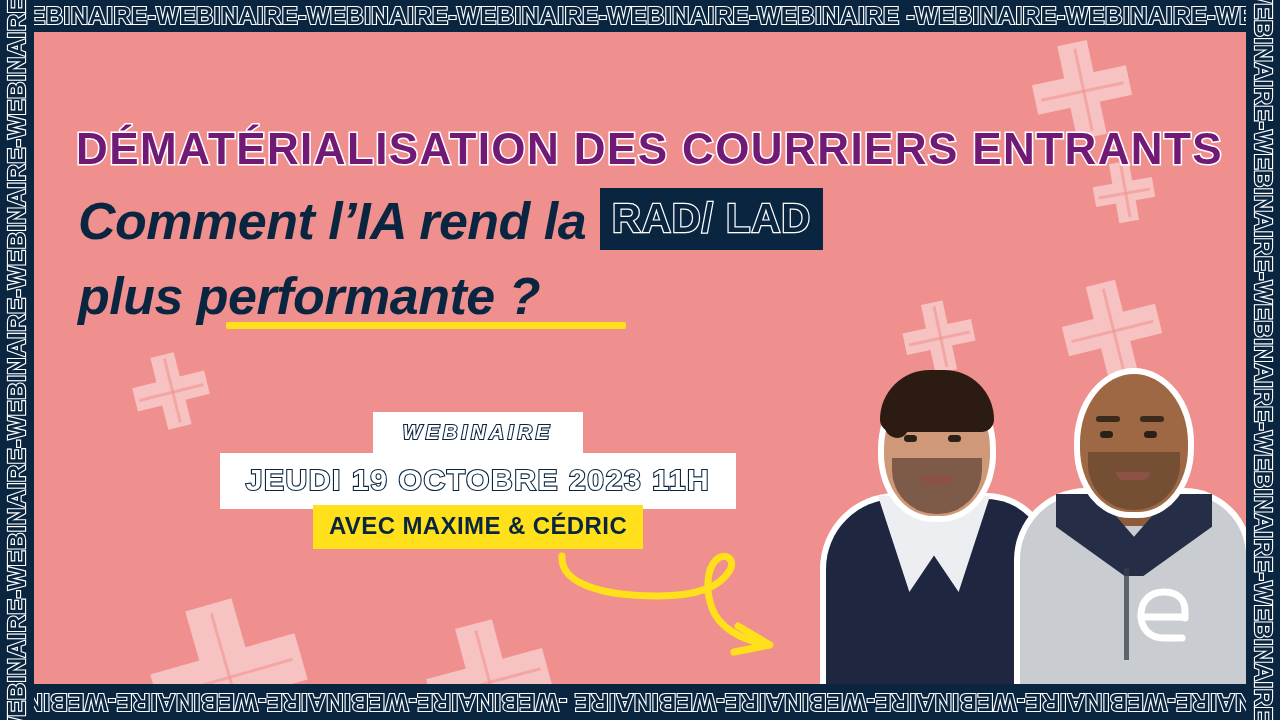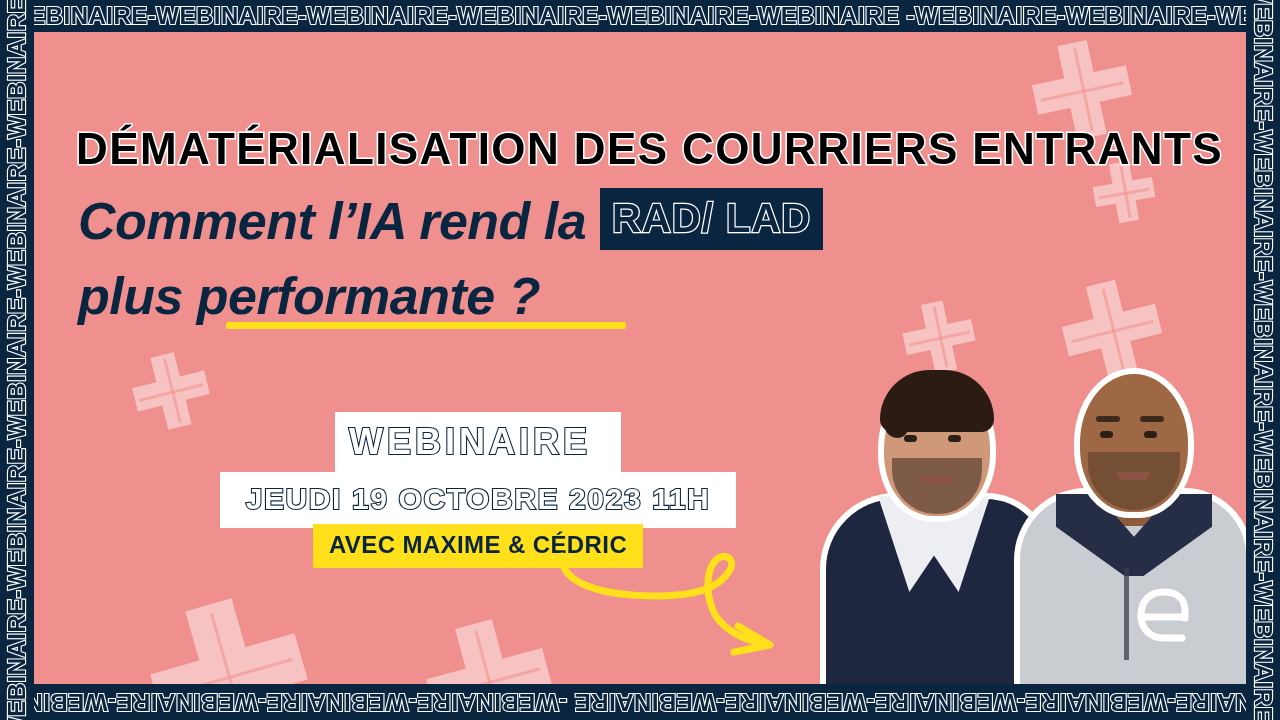--- a/index.html
+++ b/index.html
@@ -62,21 +62,21 @@
   .cross .line.h{left:6%;top:49.5%;width:88%;height:3px;}
   .cross .line.v{top:6%;left:49.5%;height:88%;width:3px;}
 
   
   .headline{
     position:absolute;left:42px;top:92px;
     font-family:"Liberation Sans", sans-serif;
     font-weight:bold;
     font-size:44px;
     letter-spacing:1.4px;
-    color:#000000;
+    color:#701a75;
     -webkit-text-stroke:3px #ffffff;
     paint-order:stroke fill;
     white-space:nowrap;
     z-index:10;
   }
 
   
   .subtitle{
     position:absolute;left:44px;top:160px;
     z-index:12;
@@ -114,22 +114,23 @@
   }
   .chip{
     display:inline-block;background:#ffffff;
     font-family:"Liberation Sans", sans-serif;
     font-weight:bold;
     color:#ffffff;
     -webkit-text-stroke:2.2px #0a2540;
     paint-order:stroke fill;
   }
   .chip-webinaire{
-    font-size:36px;letter-spacing:4px;
-    padding:9px 30px 11px 14px;
+    font-size:20px;letter-spacing:4px;
+    padding:9px 30px 11px 30px;
+    font-style:italic;
   }
   .chip-date{
     font-size:30px;letter-spacing:1.6px;
     padding:10px 26px 12px 26px;
     margin-top:-2px;
   }
   .chip-speakers{
     display:inline-block;background:#ffe01a;
     color:#0a2540;
     font-weight:bold;

